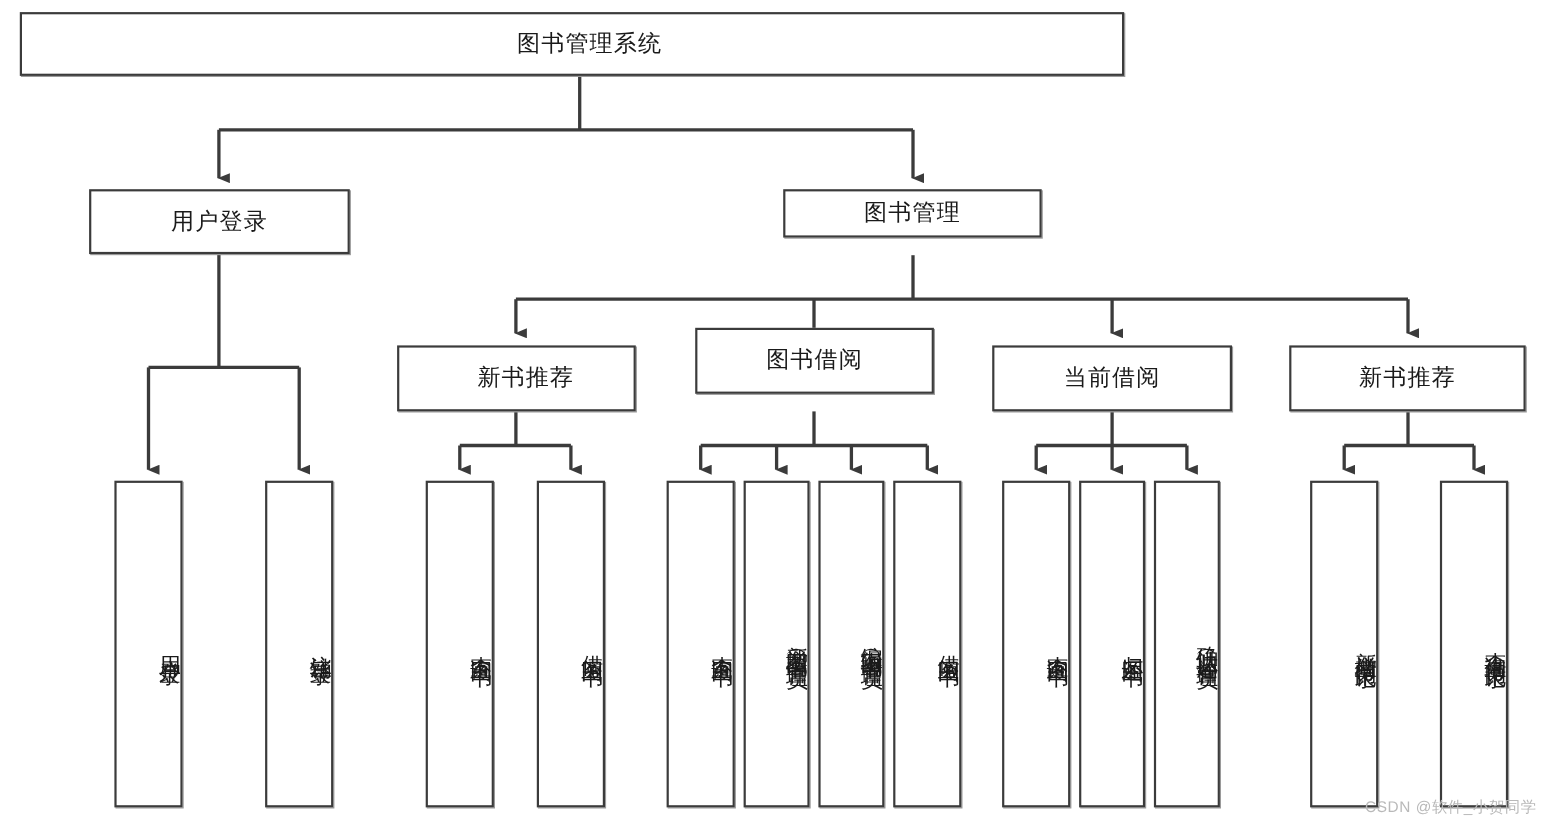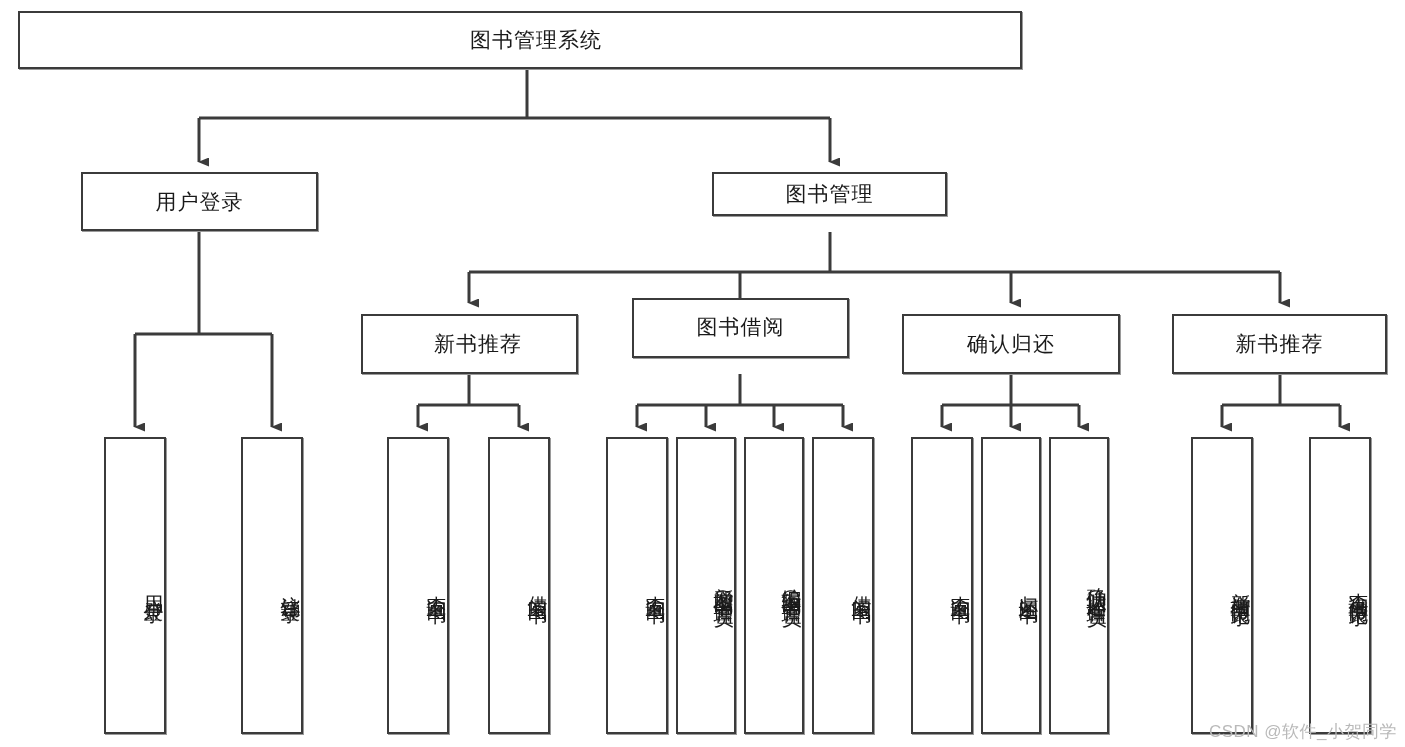--- a/index.html
+++ b/index.html
@@ -58,21 +58,21 @@
     max-height: 100%;
   }
   .node-label {
     display: block;
     white-space: pre-line;
   }
   #watermark {
     position: absolute;
     right: 8px;
     bottom: 4px;
-    font-size: 17px;
+    font-size: 14px;
     color: #b9b9b9;
     letter-spacing: 0.5px;
     white-space: nowrap;
     pointer-events: none;
   }
 </style>
 </head>
 <body>
 
 <div id="diagram-canvas">
@@ -140,21 +140,21 @@
     <span class="node-label">图书管理</span>
   </div>
 
   <div class="node horizontal" style="left:361px; top:314px; width:217px; height:60px;padding-left:17px;">
     <span class="node-label">新书推荐</span>
   </div>
   <div class="node horizontal" style="left:632px; top:298px; width:217px; height:60px;font-family:Liberation Serif, serif;">
     <span class="node-label">图书借阅</span>
   </div>
   <div class="node horizontal" style="left:902px; top:314px; width:218px; height:60px;">
-    <span class="node-label">确认归还</span>
+    <span class="node-label">当前借阅</span>
   </div>
   <div class="node horizontal" style="left:1172px; top:314px; width:215px; height:60px;">
     <span class="node-label">新书推荐</span>
   </div>
 
   <div class="node vertical" style="left:104px; top:437px; width:62px; height:297px;">
     <span class="node-label">用户登录</span>
   </div>
   <div class="node vertical" style="left:241px; top:437px; width:62px; height:297px;">
     <span class="node-label">注销登录</span>

